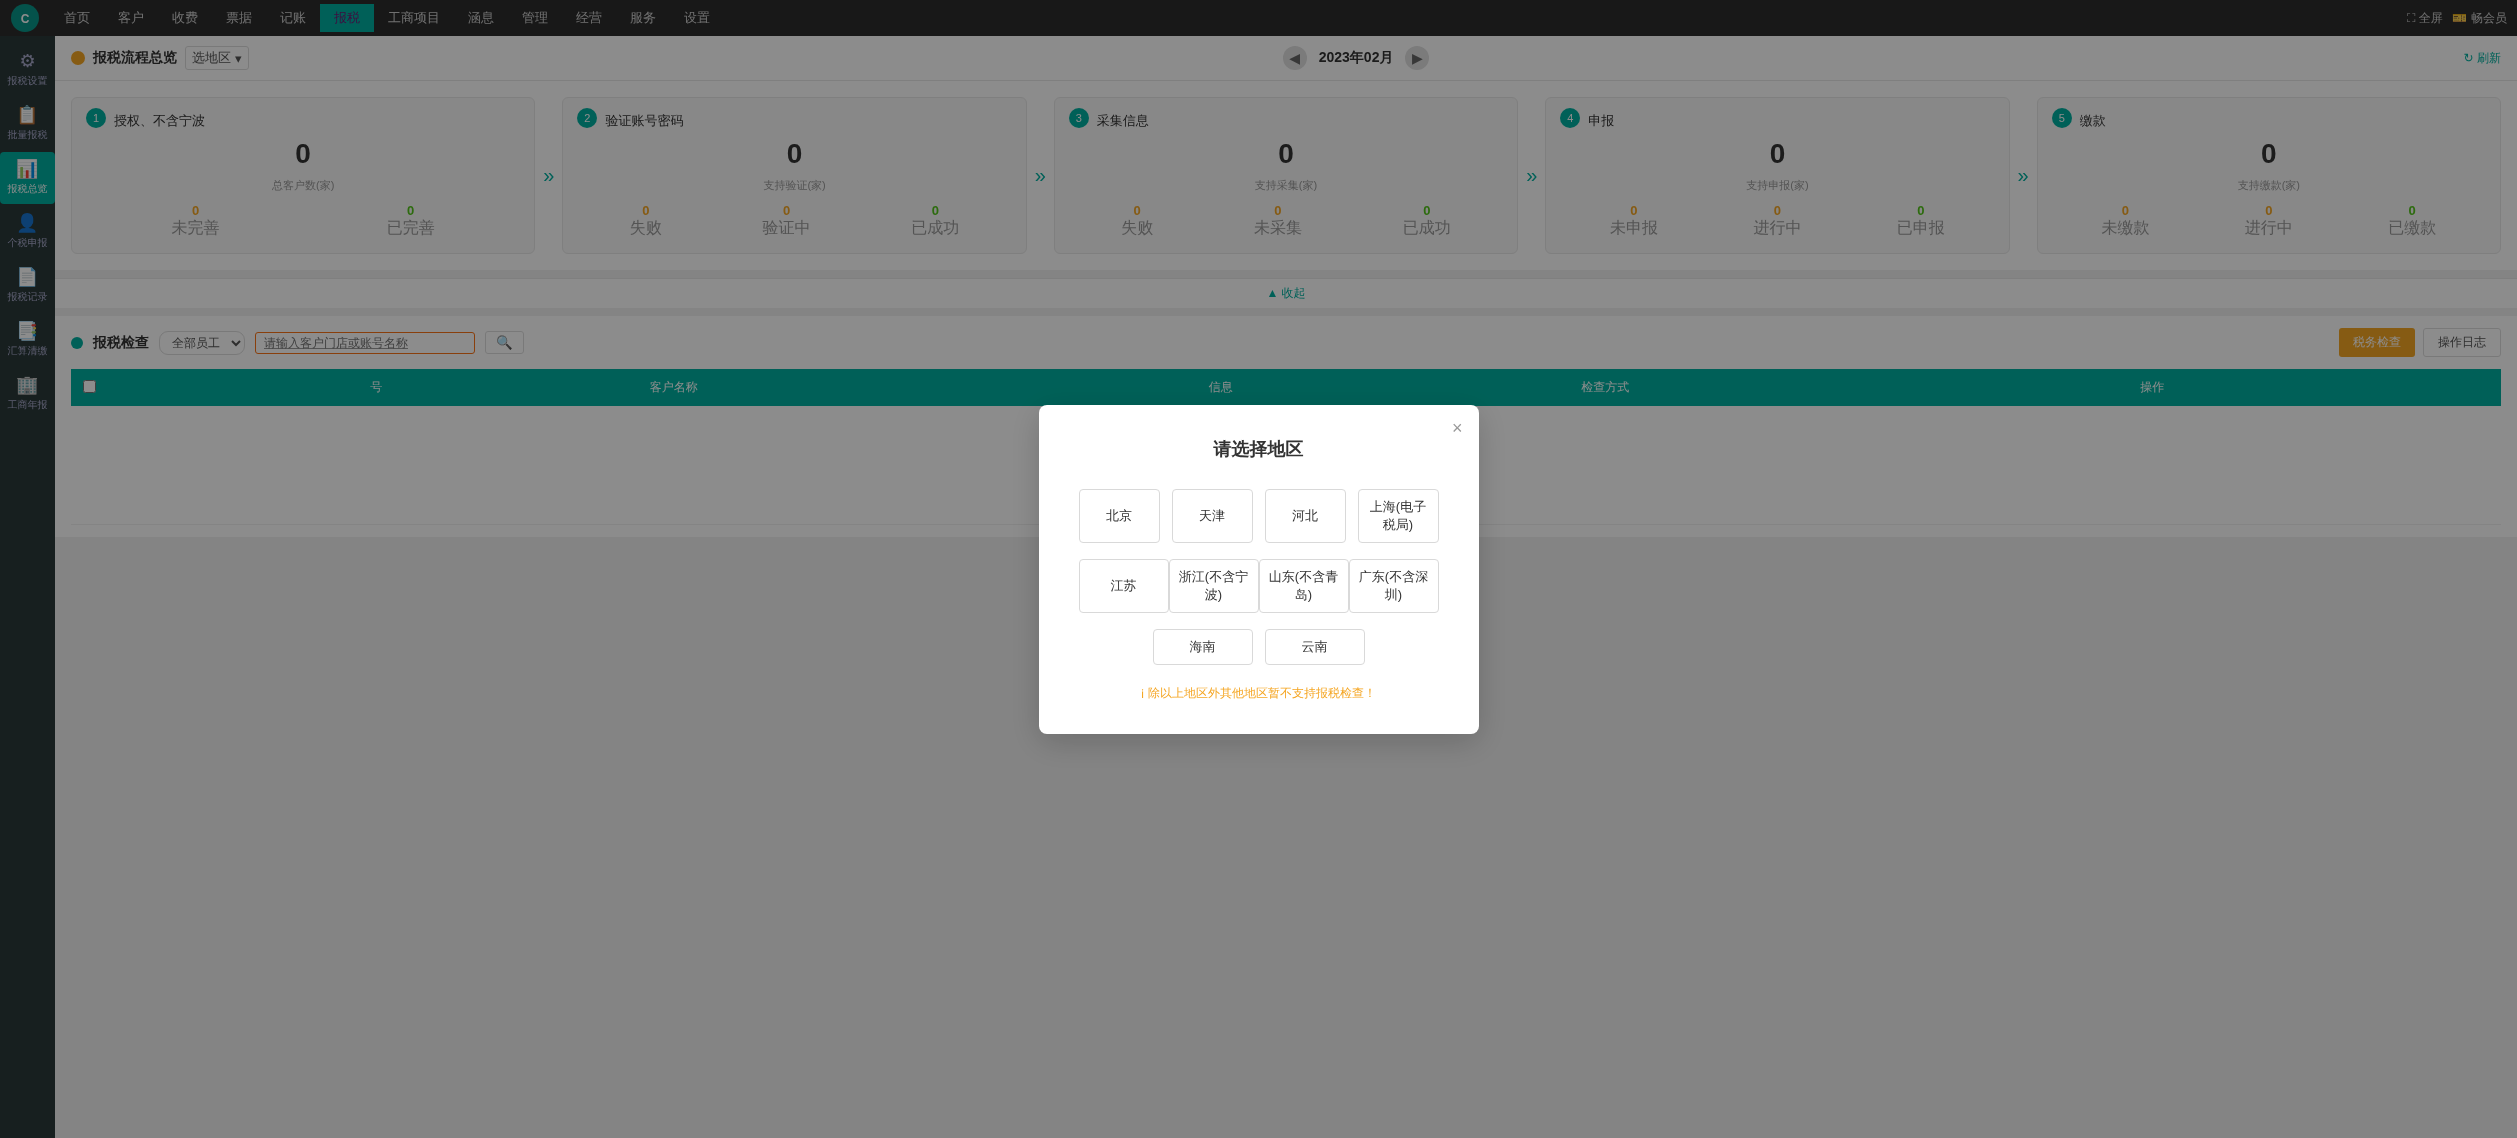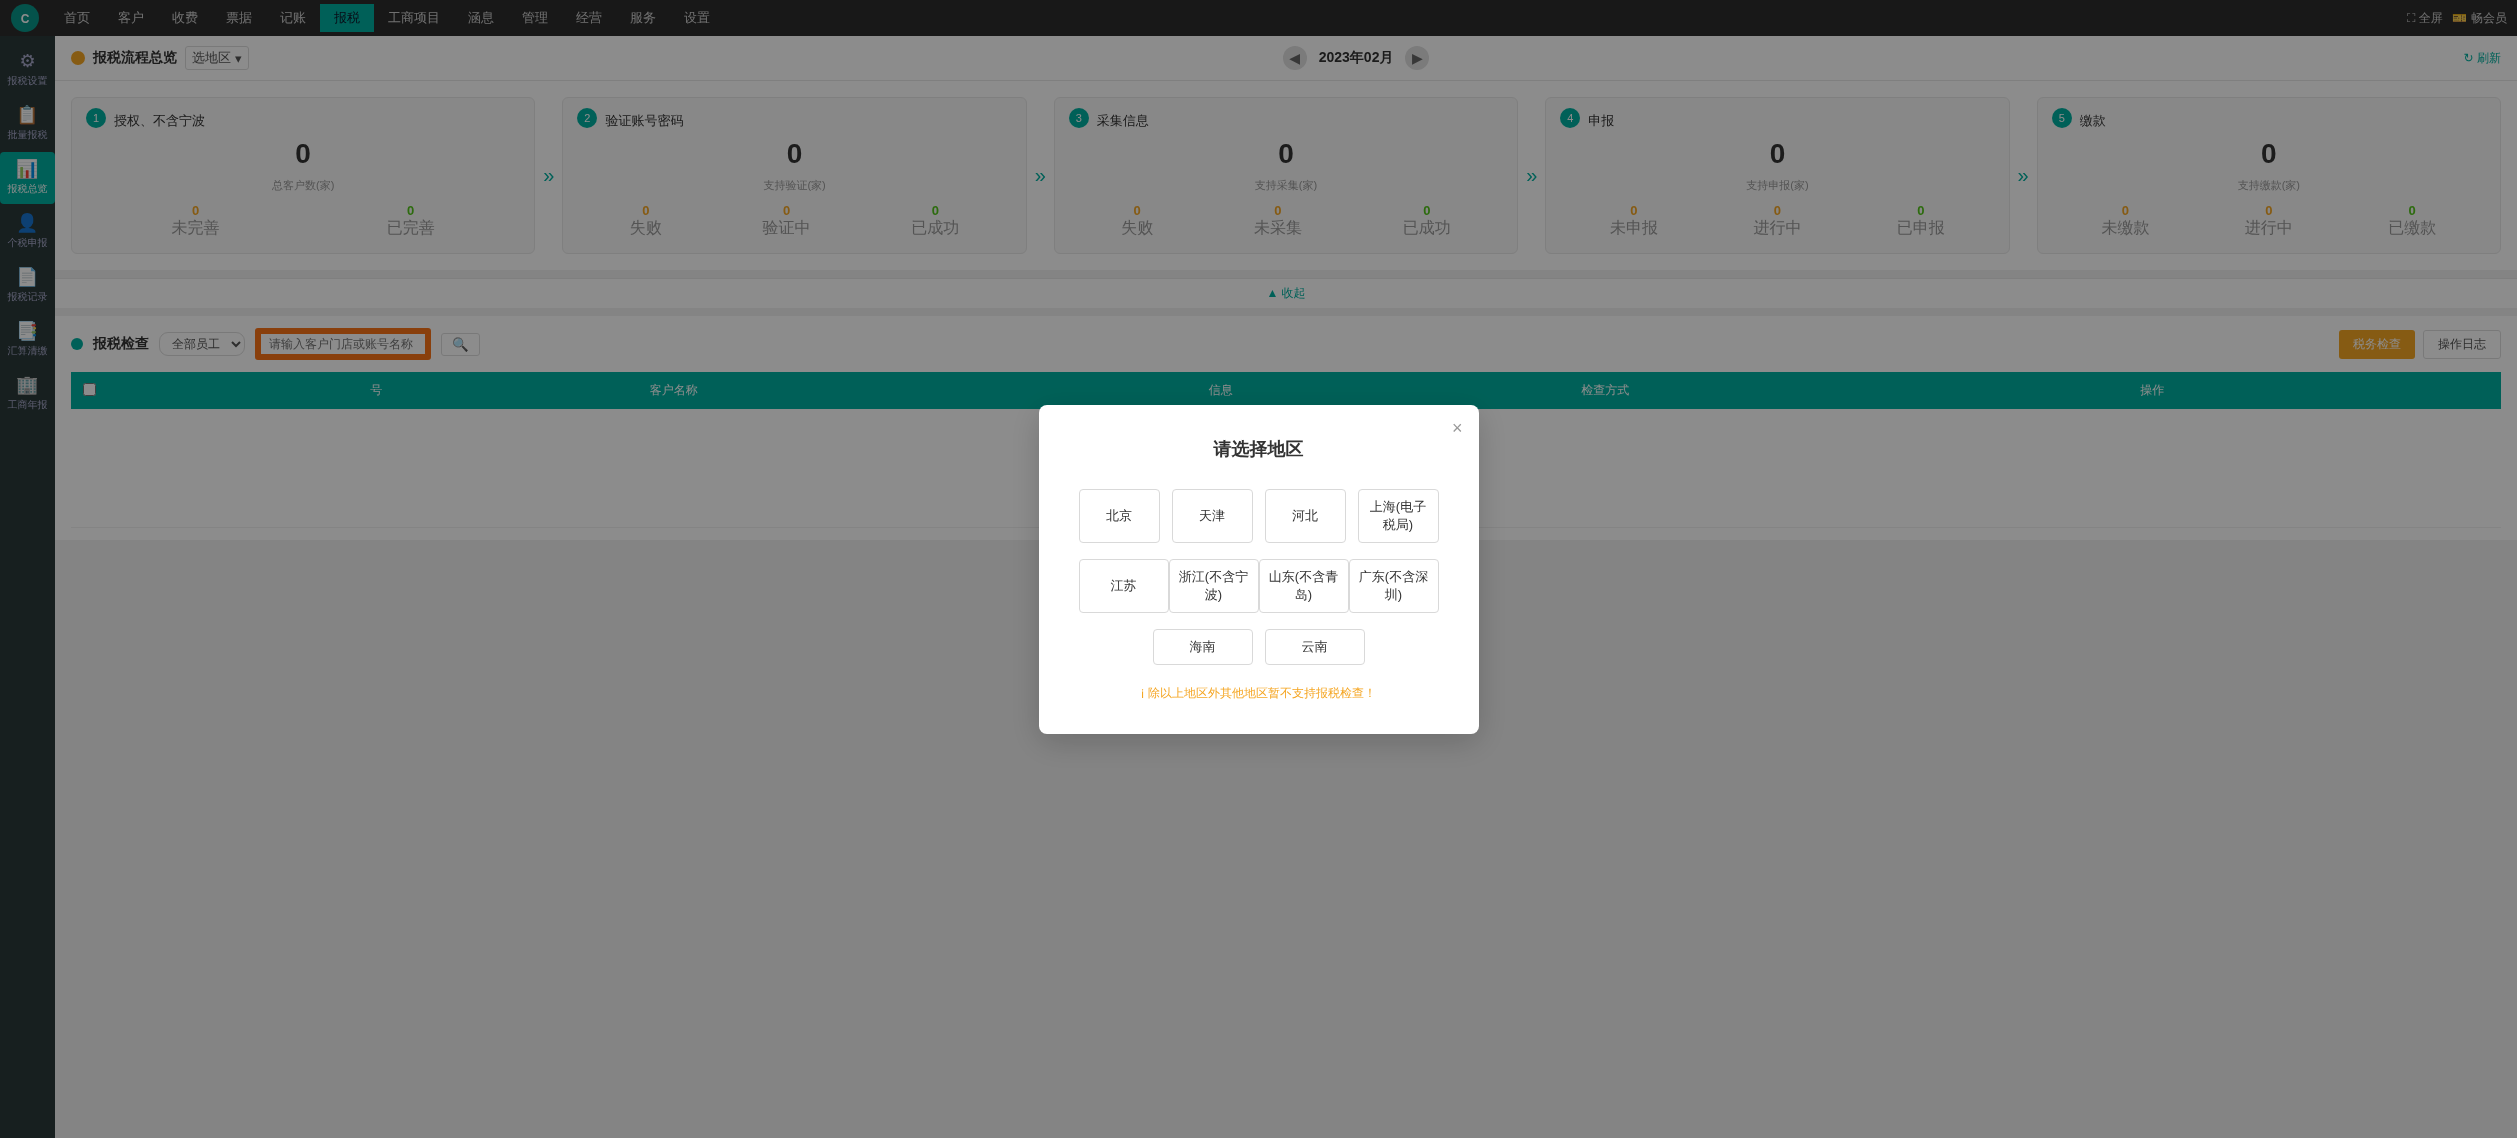--- a/index.html
+++ b/index.html
@@ -25,21 +25,21 @@
     }
     .top-nav .nav-item {
       color: #ccc;
       padding: 0 14px;
       height: 28px;
       display: flex;
       align-items: center;
       cursor: pointer;
       font-size: 13px;
     }
-    .top-nav .nav-item.active { background: #00b0a0; color: #0f172a; }
+    .top-nav .nav-item.active { background: #00b0a0; color: #701a75; }
     .top-nav .nav-right {
       margin-left: auto;
       display: flex;
       align-items: center;
       gap: 10px;
       color: #ccc;
       font-size: 12px;
     }
     .top-nav .nav-right span { cursor: pointer; }
 
@@ -187,26 +187,27 @@
     .tax-check-header .filter-select {
       border: 1px solid #ddd;
       border-radius: 9px;
       padding: 3px 8px;
       font-size: 12px;
       color: #555;
       background: #fff;
       cursor: pointer;
     }
     .tax-check-header .search-box {
-      border: 6px solid #f97316;
+      border: 1px solid #f97316;
       border-radius: 3px;
       padding: 3px 8px;
       font-size: 12px;
       color: #999;
-      width: 176px;
+      width: 220px;
+      text-decoration: underline;
     }
     .tax-check-header .search-btn {
       border: 1px solid #ddd;
       border-radius: 3px;
       padding: 3px 10px;
       background: #fff;
       cursor: pointer;
       color: #555;
     }
     .tax-check-header .ml-auto { margin-left: auto; display: flex; gap: 8px; }

